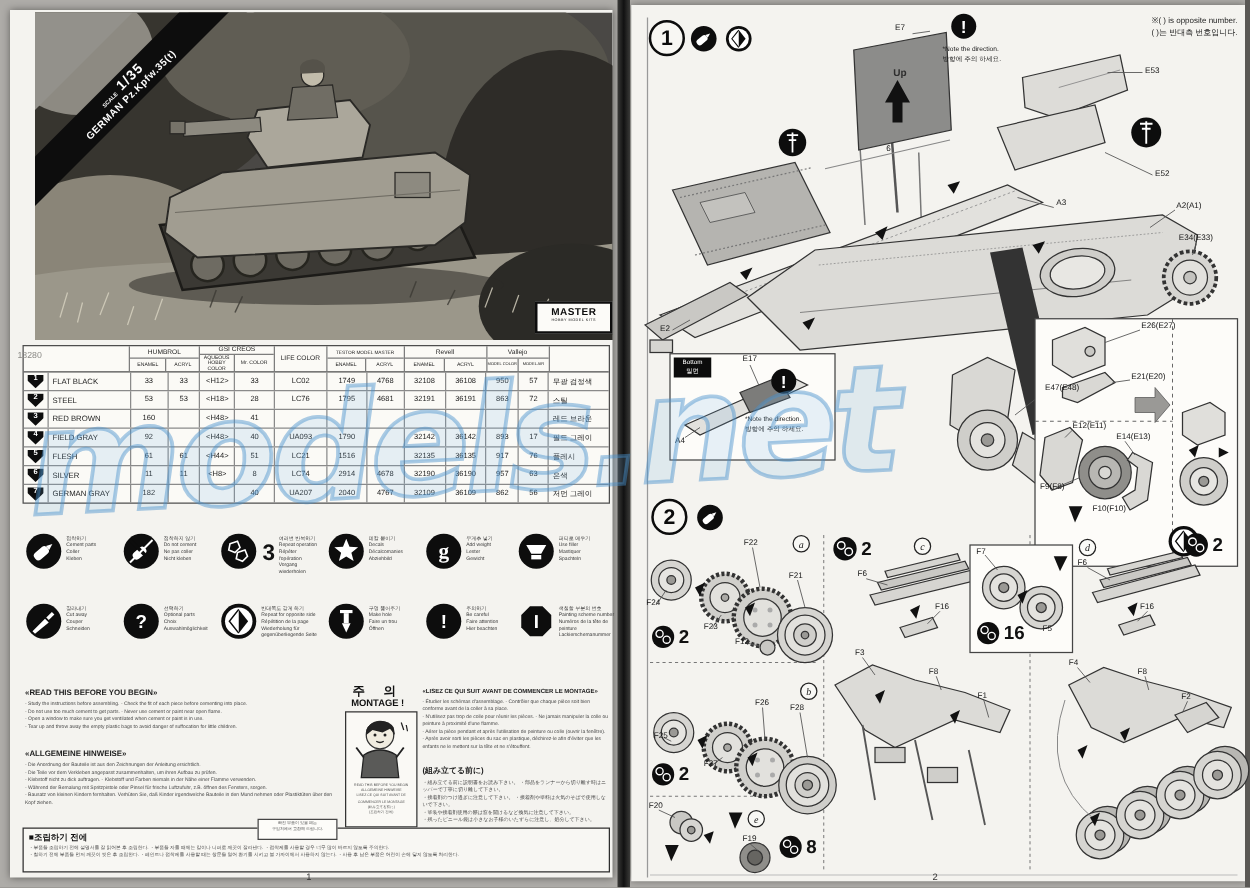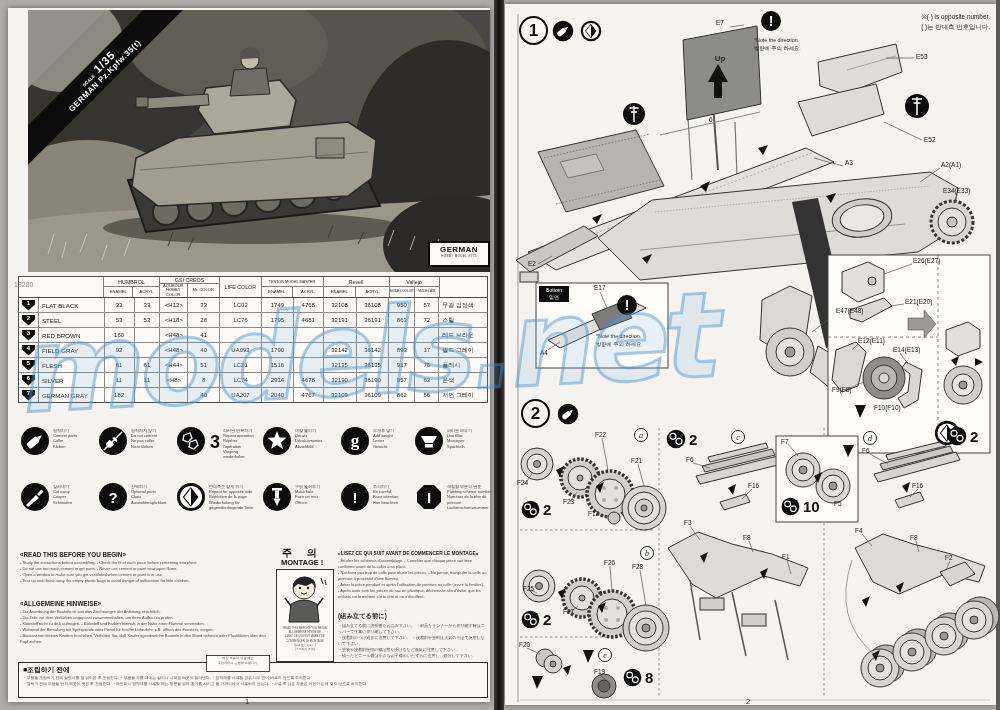--- a/index.html
+++ b/index.html
@@ -156,21 +156,21 @@
 
   <div class="ribbonwrap">
     <div class="ribbon-tri"></div>
     <div class="ribbon">
       <div class="l1"><small>SCALE</small> <span>1/35</span></div>
       <div class="l2">GERMAN Pz.Kpfw.35(t)</div>
     </div>
   </div>
 
   <div class="acad">
-    <div class="a1">GERMAN</div>
+    <div class="a1">MASTER</div>
     <div class="a2">HOBBY MODEL KITS</div>
   </div>
   <div class="kitnum">13280</div>
 
   <div class="ptable">
     <div class="pt-head">
       <div class="hcell w86 hblank"></div>
       <div class="hcell w56">
         <div class="grp">HUMBROL</div>
         <div class="subrow">
@@ -1012,21 +1012,21 @@
         <circle cx="19.5" cy="18.5" r="4.5" fill="none" stroke="#fff" stroke-width="1.7"></circle>
       </svg>
     <b class="qnum">2</b>
   </div>
   <div class="qty q16" style="left:781px;top:497px">
     <svg width="19" height="19" viewBox="0 0 30 30">
         <circle cx="15" cy="15" r="14" fill="#0d0d0d"></circle>
         <circle cx="10.5" cy="11" r="4.5" fill="none" stroke="#fff" stroke-width="1.7"></circle>
         <circle cx="19.5" cy="18.5" r="4.5" fill="none" stroke="#fff" stroke-width="1.7"></circle>
       </svg>
-    <b class="qnum">10</b>
+    <b class="qnum">16</b>
   </div>
 
   <span class="plbl" style="left:595px;top:431px">F22</span>
   <span class="plbl" style="left:631px;top:457px">F21</span>
   <span class="plbl" style="left:517px;top:479px">F24</span>
   <span class="plbl" style="left:563px;top:498px">F23</span>
   <span class="plbl" style="left:588px;top:510px">F12</span>
   <span class="plbl" style="left:604px;top:559px">F26</span>
   <span class="plbl" style="left:632px;top:563px">F28</span>
   <span class="plbl" style="left:523px;top:585px">F25</span>

